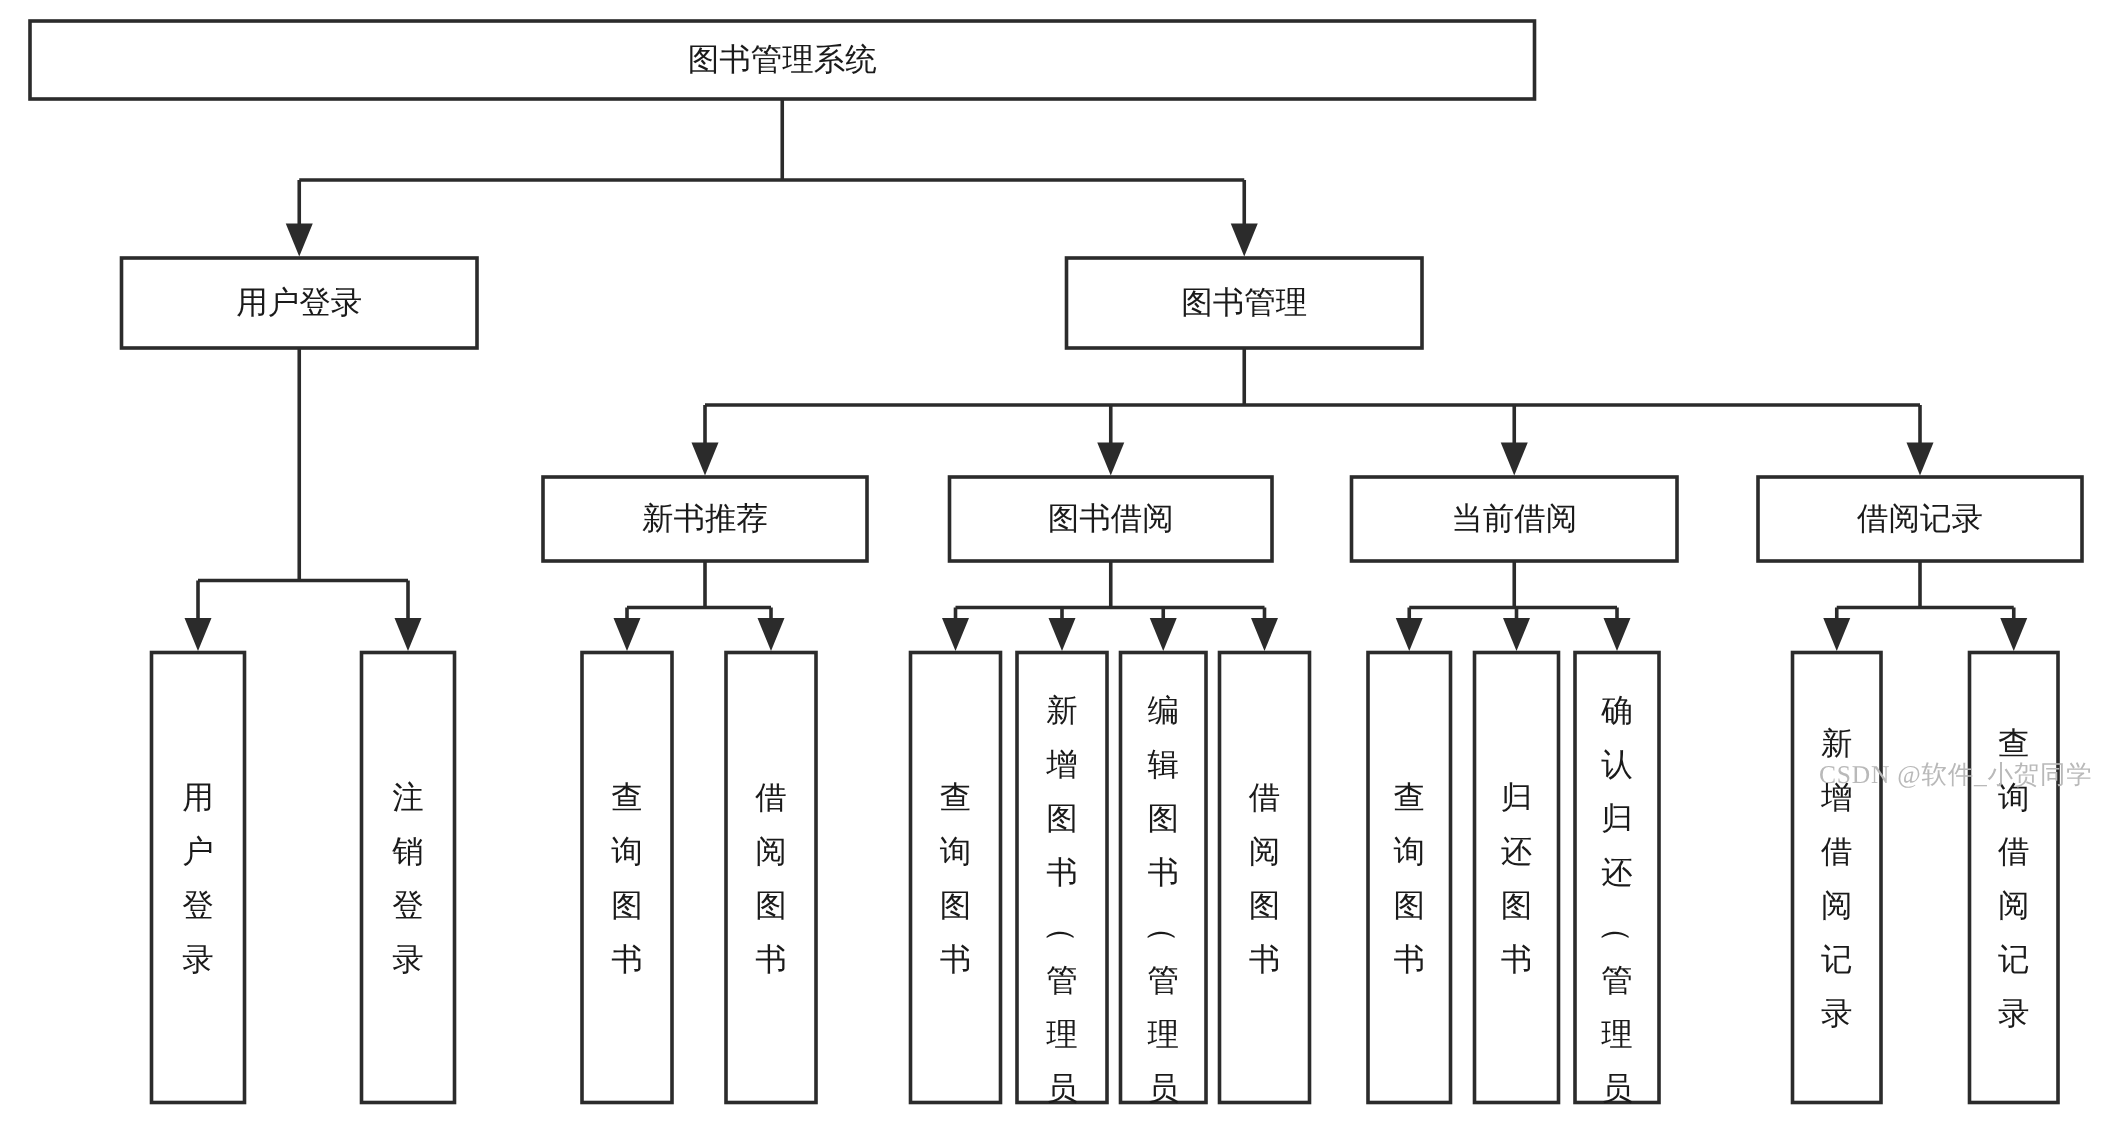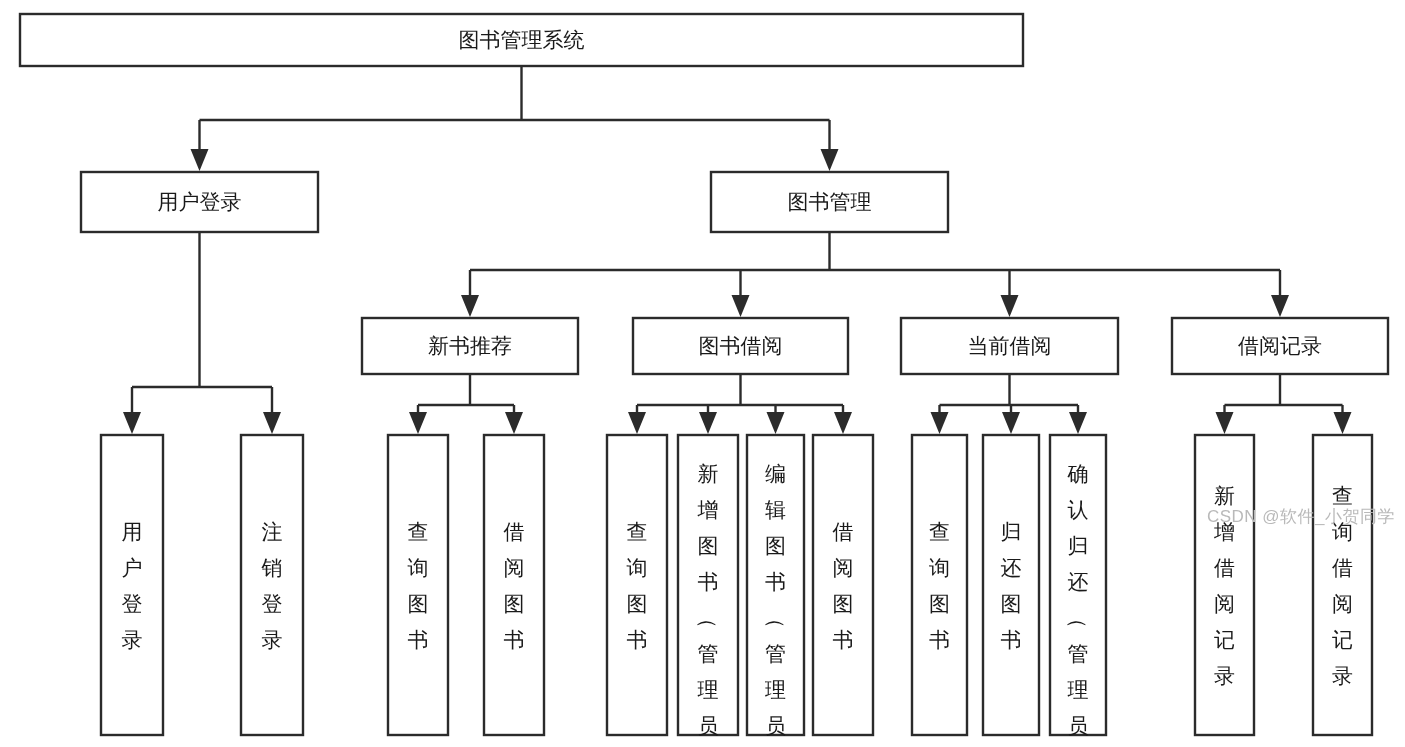--- a/index.html
+++ b/index.html
@@ -52,21 +52,21 @@
   .node-label-v {
     font-family: "Liberation Sans", "DejaVu Sans", sans-serif;
     font-size: 21px;
     fill: #1a1a1a;
     text-anchor: middle;
   }
   .watermark {
     position: absolute;
     right: 10px;
     bottom: 4px;
-    font-family: Liberation Sans, sans-serif;
+    font-family: Liberation Serif, serif;
     font-size: 17px;
     color: #b9b9b9;
     letter-spacing: 0.5px;
     white-space: nowrap;
     pointer-events: none;
   }
 </style>
 </head>
 <body>
 

